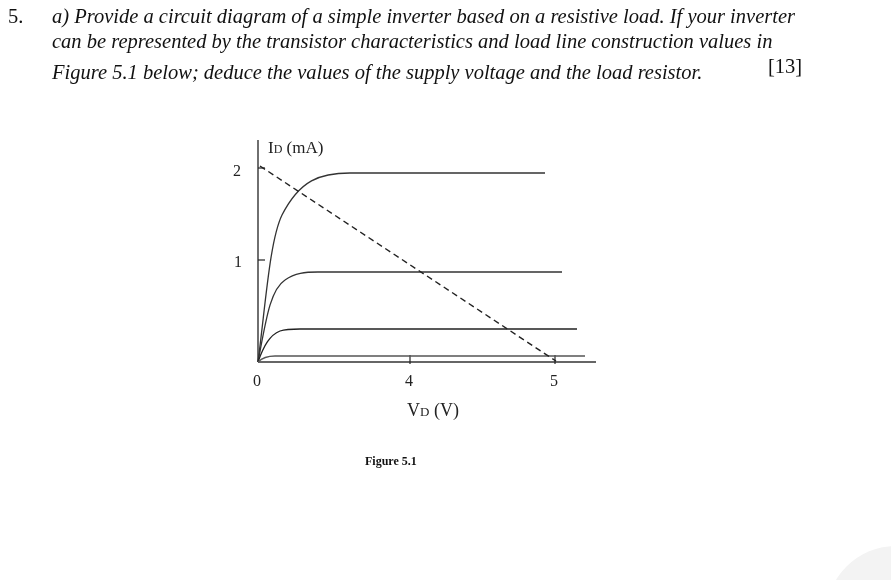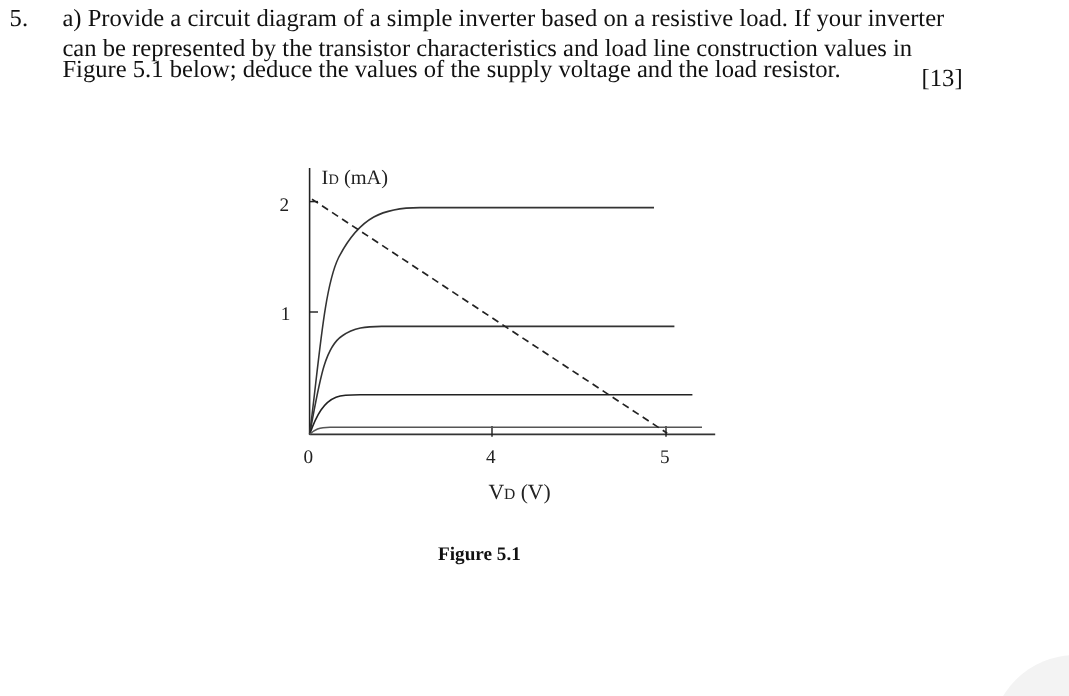--- a/index.html
+++ b/index.html
@@ -1,35 +1,35 @@
 <!DOCTYPE html>
 <html><head>
   <meta charset="utf-8">
   <style>
     html, body { margin: 0; padding: 0; background: #ffffff; }
     body { width: 891px; height: 580px; position: relative; overflow: hidden;
            font-family: "Liberation Serif", "DejaVu Serif", serif; color: #111; }
     .question { position: absolute; left: 8px; top: 4px; width: 880px; font-size: 20.5px; line-height: 25px; }
     .qnum { position: absolute; left: 0; top: 0; }
-    .qline { position: absolute; left: 44px; white-space: nowrap; }
+    .qline { position: absolute; left: 44px; white-space: nowrap; font-style: italic; }
     .marks { position: absolute; left: 760px; top: 50px; }
     .fig { position: absolute; left: 0; top: 0; width: 891px; height: 580px; }
-    .caption { position: absolute; left: 365px; top: 454px; font-weight: bold; font-size: 16px; }
+    .caption { position: absolute; left: 365px; top: 454px; font-weight: bold; font-size: 12px; }
     .corner { position: absolute; left: 826px; top: 546px; width: 140px; height: 140px;
               border-radius: 50%; background: #f3f3f3; }
     svg text { font-family: "Liberation Serif", "DejaVu Serif", serif; fill: #222; }
   </style>
 </head>
 <body>
 
 <div class="question">
   <span class="qnum">5.</span>
   <span class="qline" style="top:0px">a) Provide a circuit diagram of a simple inverter based on a resistive load. If your inverter</span>
   <span class="qline" style="top:25px">can be represented by the transistor characteristics and load line construction values in</span>
-  <span class="qline" style="top:42px">Figure 5.1 below; deduce the values of the supply voltage and the load resistor.</span>
+  <span class="qline" style="top:56px">Figure 5.1 below; deduce the values of the supply voltage and the load resistor.</span>
   <span class="marks">[13]</span>
 </div>
 
 <div class="fig">
   <svg width="891" height="580">
 
     <line x1="258" y1="140" x2="258" y2="362" stroke="#222" stroke-width="1.3"></line>
     <line x1="258" y1="362" x2="596" y2="362" stroke="#333" stroke-width="1.3"></line>
 
     <line x1="258" y1="168" x2="265" y2="168" stroke="#222" stroke-width="1.2"></line>

